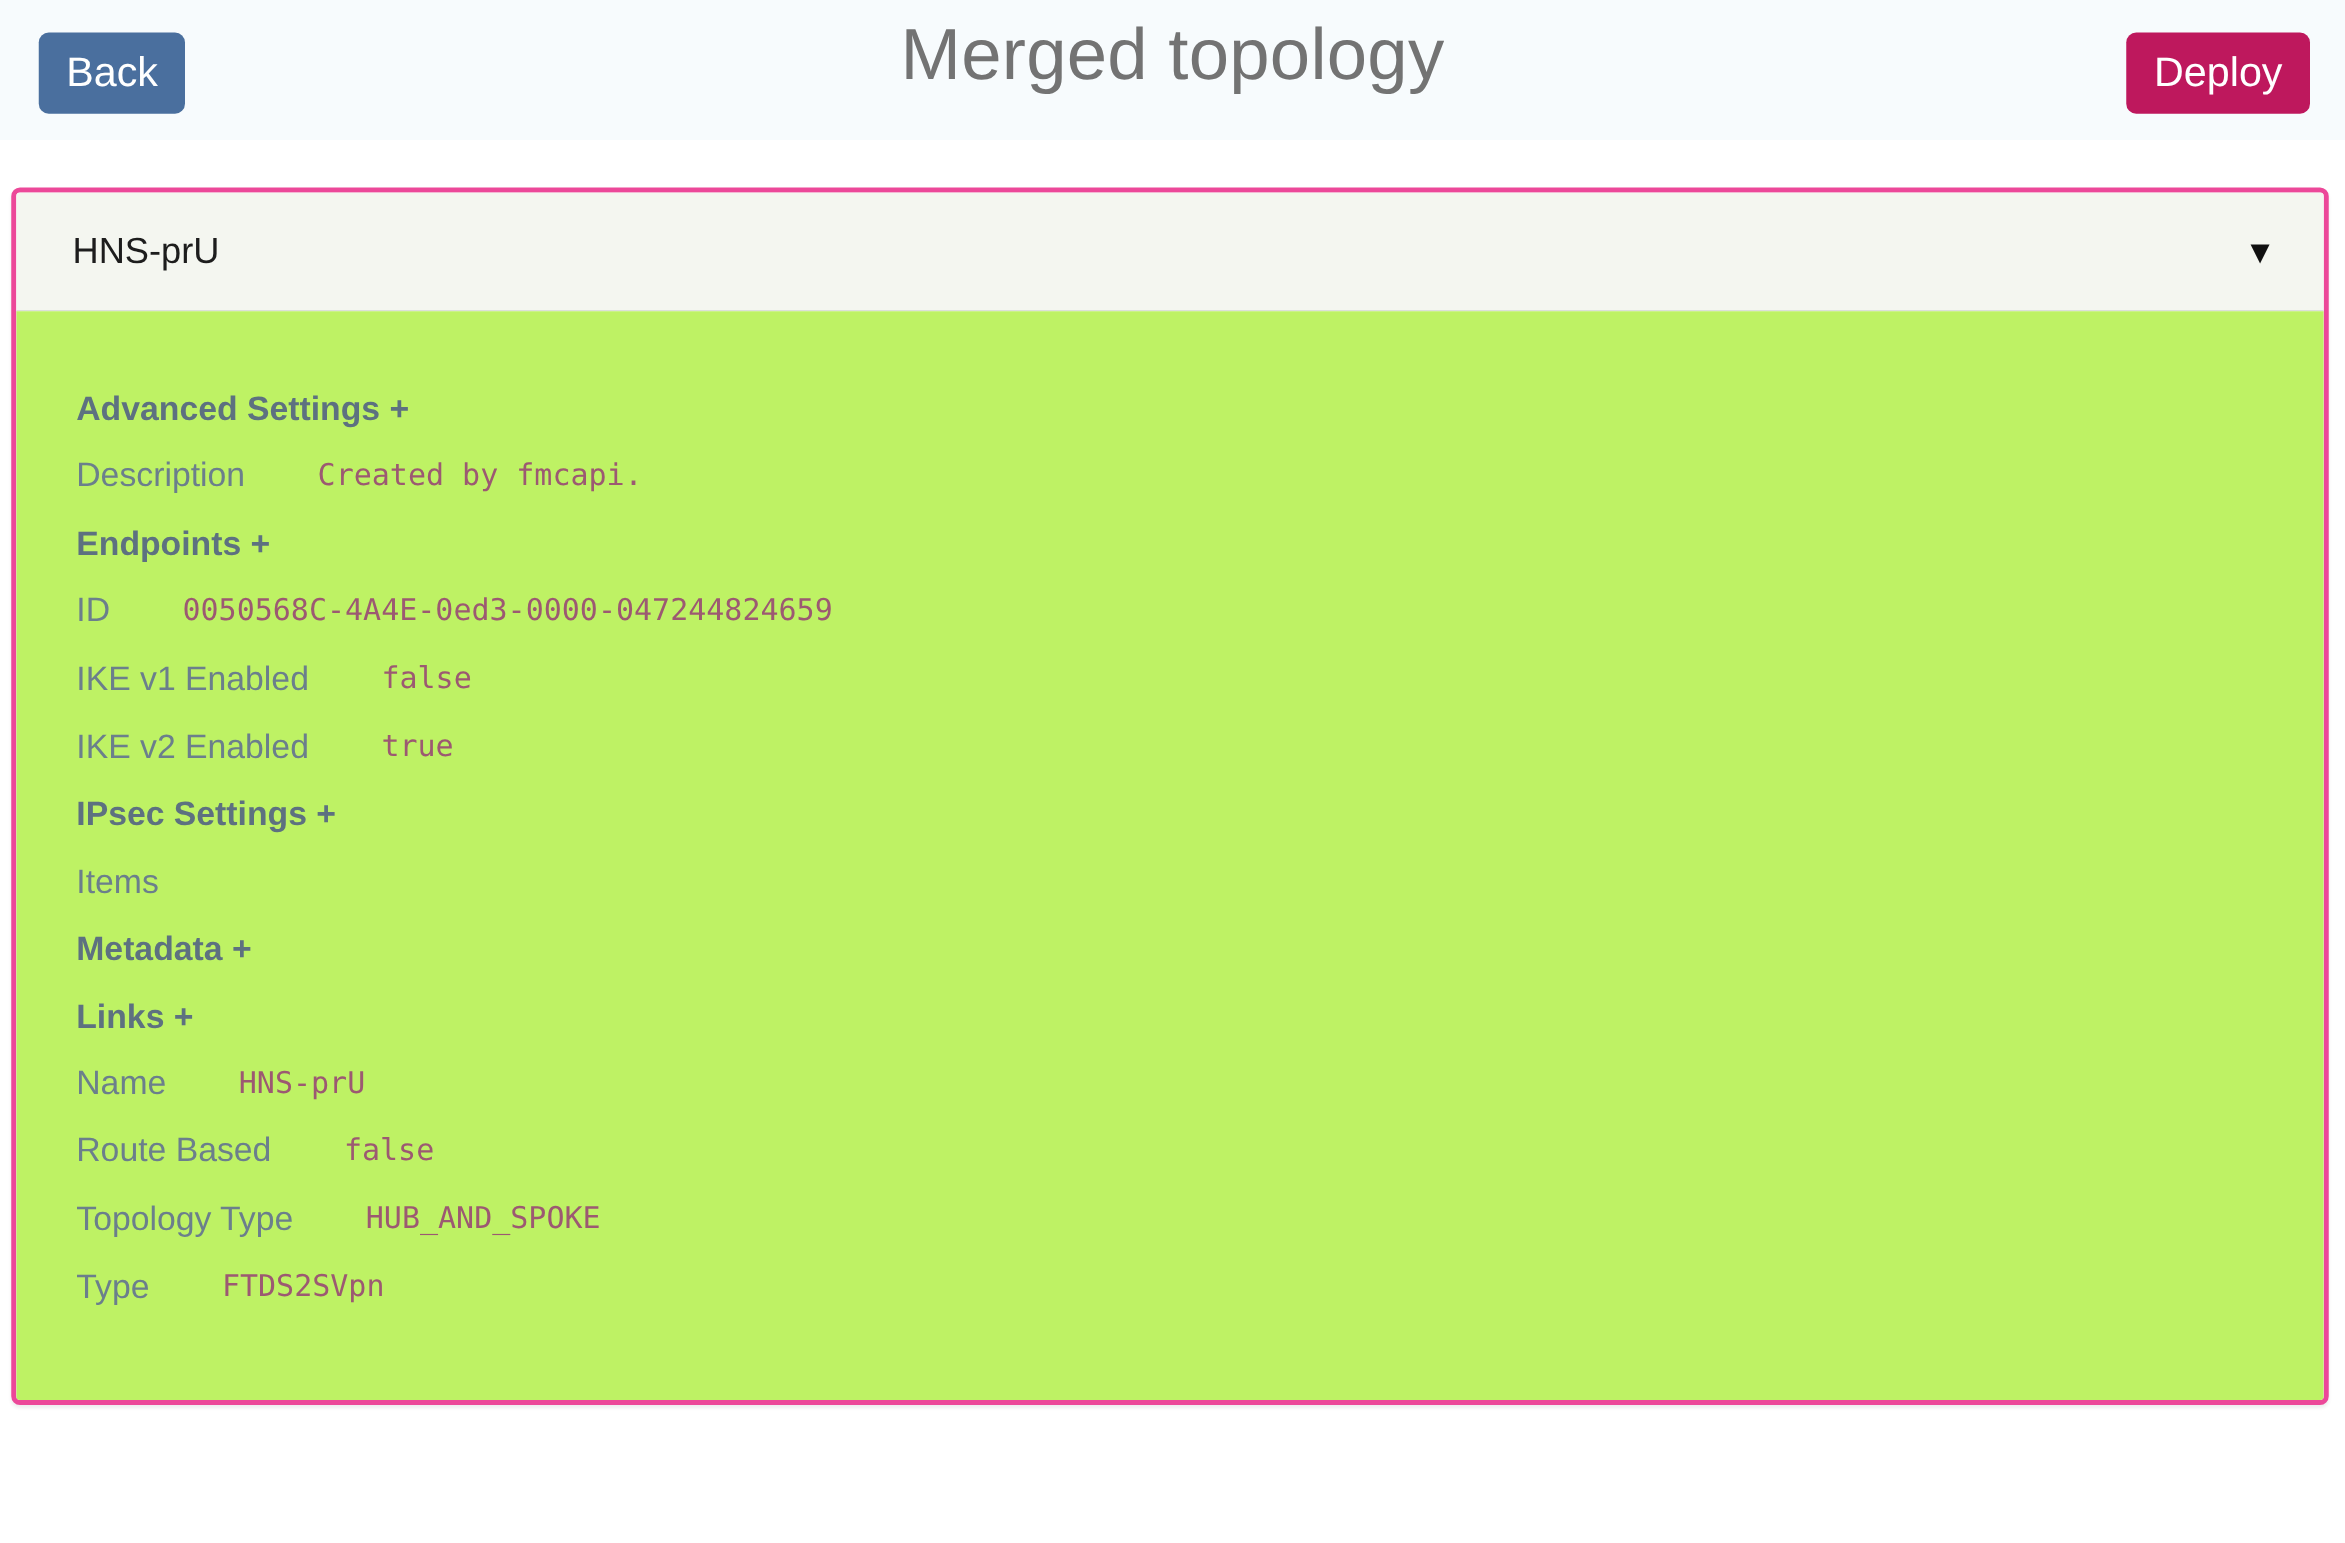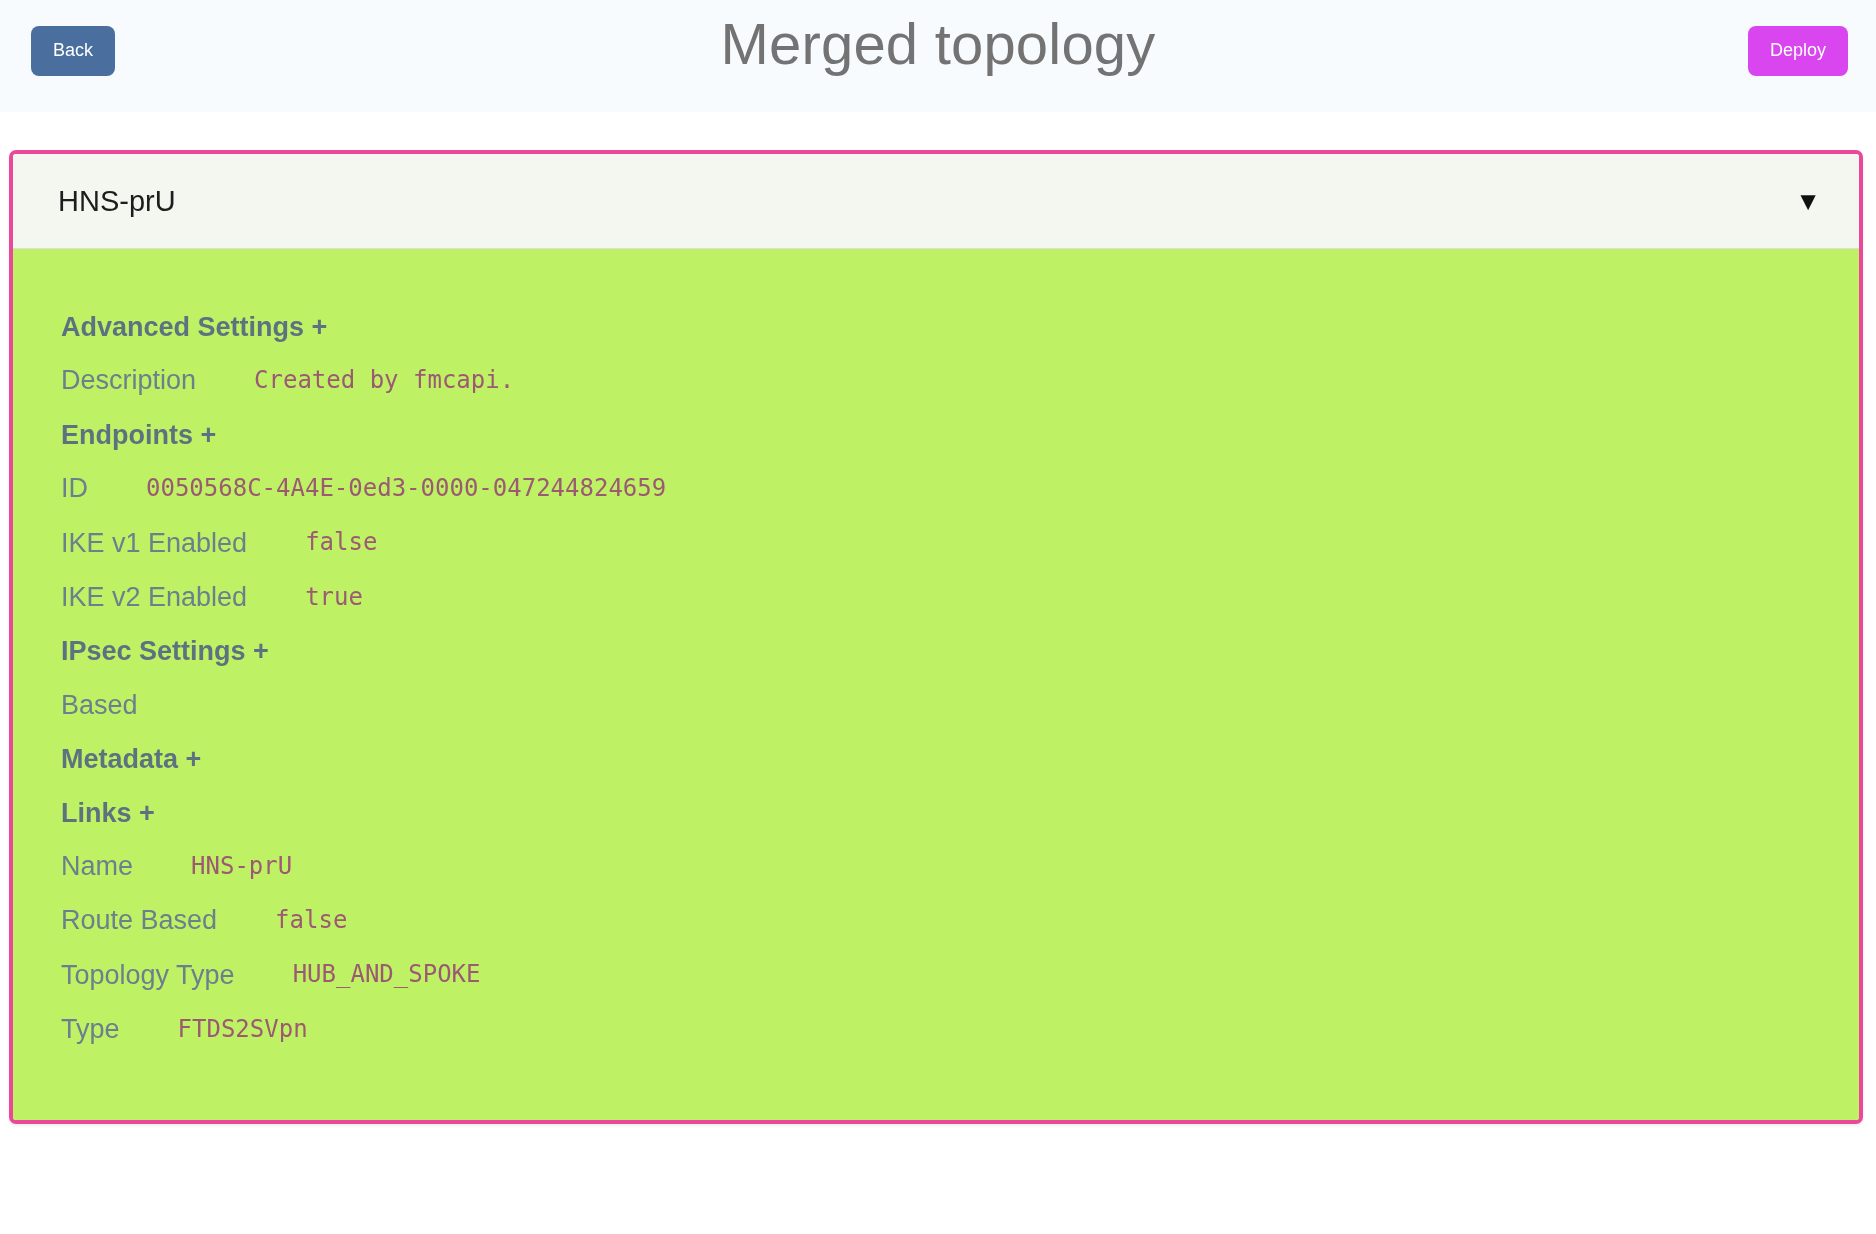--- a/index.html
+++ b/index.html
@@ -22,33 +22,33 @@
     background: #f7fbfd;
     box-sizing: border-box;
   }
   .btn {
     position: absolute;
     top: 26px;
     border: none;
     border-radius: 8px;
     color: #ffffff;
     font-family: "Liberation Sans", sans-serif;
-    font-size: 18px;
+    font-size: 33px;
     line-height: 1;
     padding: 15px 22px 17px 22px;
     cursor: pointer;
     white-space: nowrap;
   }
   .btn-back {
     left: 31px;
     background: #4a6f9e;
   }
   .btn-deploy {
     right: 28px;
-    background: #d946ef;
+    background: #be185d;
   }
   .page-title {
     position: absolute;
     left: 0;
     right: 0;
     top: 8px;
     text-align: center;
     font-size: 58px;
     line-height: 1.25;
     color: #737373;
@@ -158,21 +158,21 @@
       <div class="kv-row">
         <span class="kv-label">IKE v1 Enabled</span>
         <span class="kv-value">false</span>
       </div>
       <div class="kv-row">
         <span class="kv-label">IKE v2 Enabled</span>
         <span class="kv-value">true</span>
       </div>
       <div class="section-heading">IPsec Settings +</div>
       <div class="kv-row">
-        <span class="kv-label">Based</span>
+        <span class="kv-label">Items</span>
       </div>
       <div class="section-heading">Metadata +</div>
       <div class="section-heading">Links +</div>
       <div class="kv-row">
         <span class="kv-label">Name</span>
         <span class="kv-value">HNS-prU</span>
       </div>
       <div class="kv-row">
         <span class="kv-label">Route Based</span>
         <span class="kv-value">false</span>

